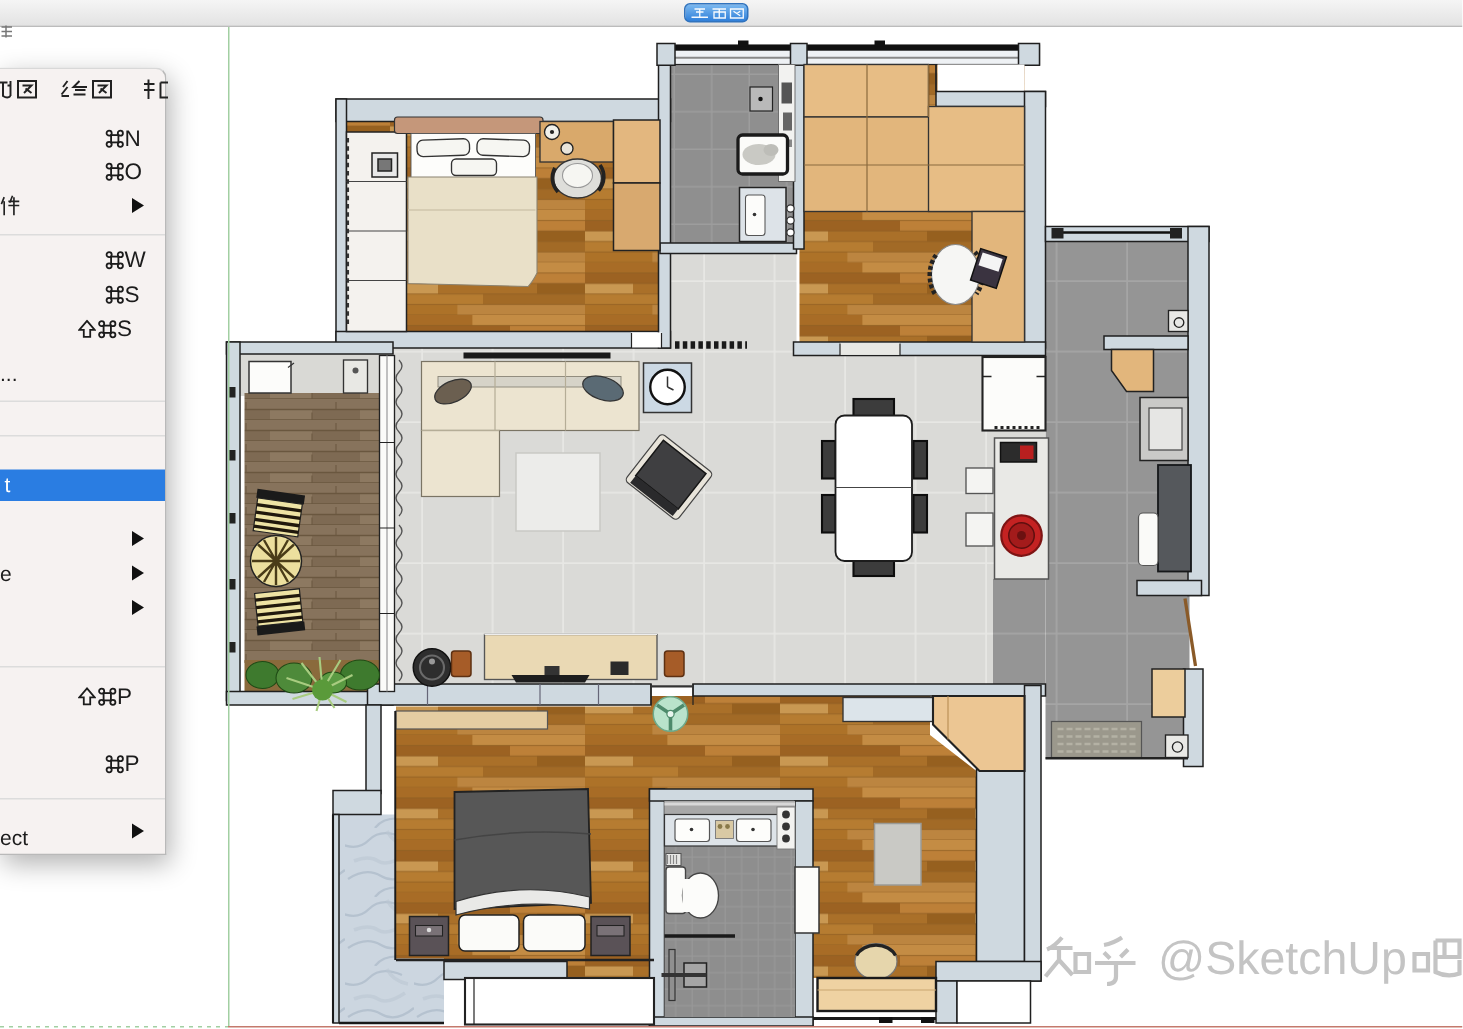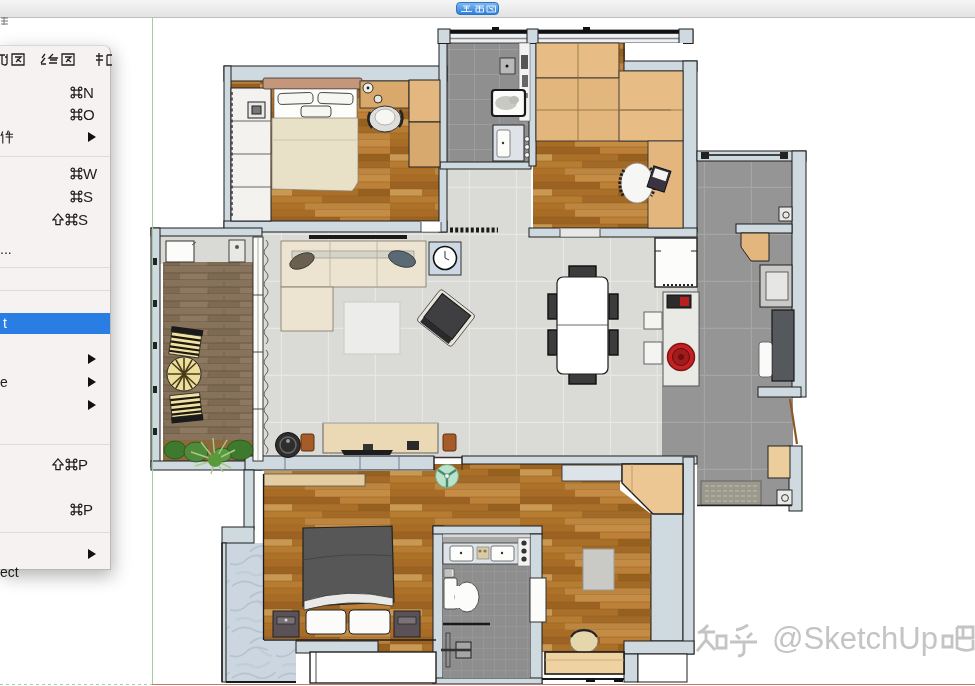--- a/index.html
+++ b/index.html
@@ -552,21 +552,21 @@
     <svg width="13" height="13" viewBox="0 0 16 16" fill="none" stroke="#1c1c1c" stroke-width="1.5">
         <rect x="5" y="5" width="6" height="6"></rect>
         <circle cx="3.4" cy="3.4" r="2.1"></circle>
         <circle cx="12.6" cy="3.4" r="2.1"></circle>
         <circle cx="3.4" cy="12.6" r="2.1"></circle>
         <circle cx="12.6" cy="12.6" r="2.1"></circle>
       </svg>
       <span>P</span>
   </div>
   <div class="sep" style="top:486px;"></div>
-  <div class="mrow" style="left:0;top:515px;">ect</div>
+  <div class="mrow" style="left:0;top:501px;">ect</div>
   <div class="arrow" style="top:503px;"></div>
 </div>
 <div id="wm">
   <svg width="280" height="42" viewBox="0 0 280 42">
     <g fill="none" stroke="#ffffff" stroke-width="2.8" transform="translate(1.7,1.7)" opacity="0.95">
       <path d="M12 5 q-5 6 -10 8 M3 12 h16 M10 12 v8 M10 20 l-9 11 M10 20 l9 10 M21 16 h9 v12 h-9 Z"></path>
       <path d="M52 5 q-6 4 -12 5 M40 15 l4 4 M56 13 l-5 5 M34 22 h27 M48 22 v9 q0 5 -6 5"></path>
       <path d="M247 16 h9 v11 h-9 Z M261 7 h16 v11 h-16 M267 7 v11 M261 7 v21 q8 4 16 1 v-9"></path>
     </g>
     <g fill="none" stroke="#c4c4c4" stroke-width="2.8">

